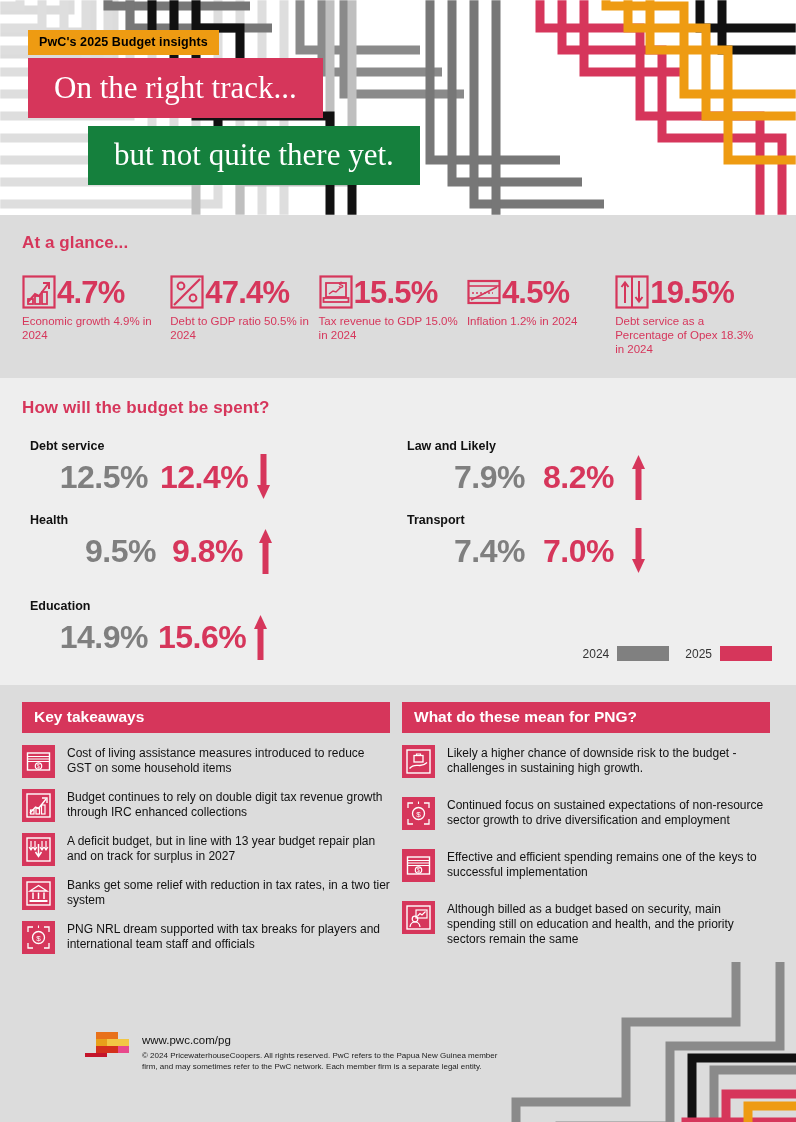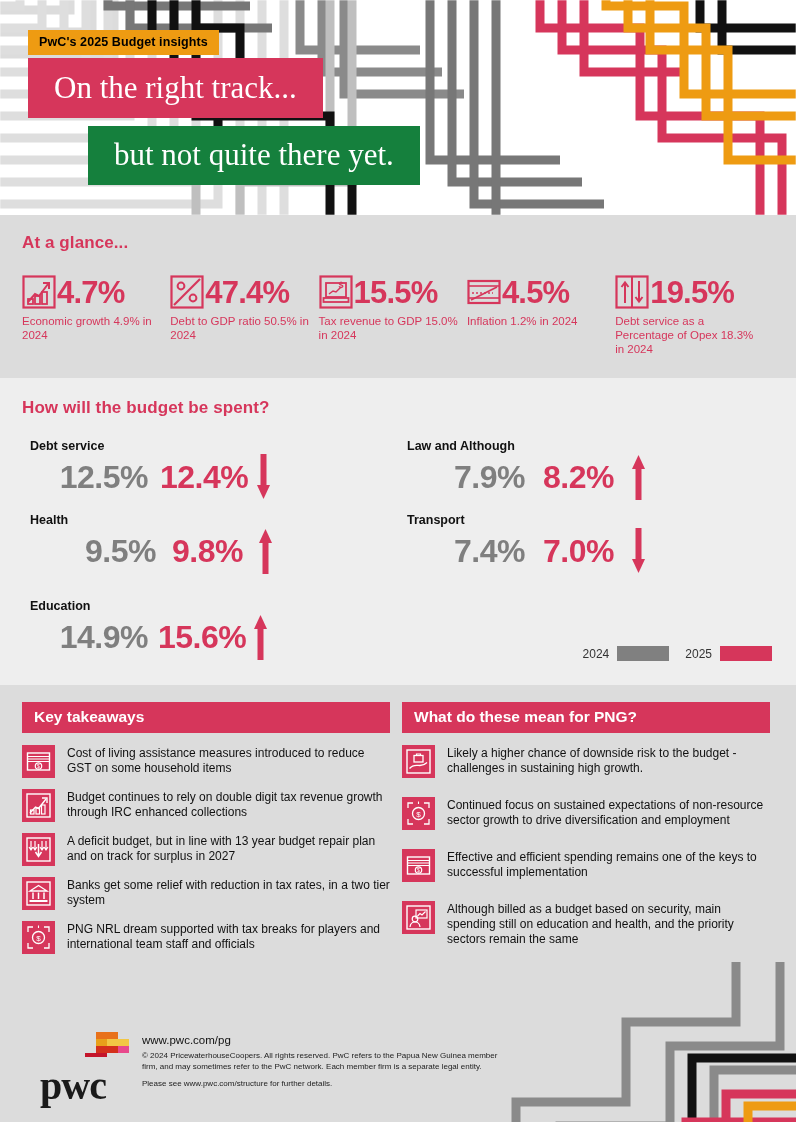--- a/index.html
+++ b/index.html
@@ -349,21 +349,21 @@
           <div class="v24" style="width:118px; text-align:right;">14.9%</div>
           <div class="v25" style="margin-left:10px;">15.6%</div>
           <svg class="arr" style="margin-left:8px;" viewBox="0 0 13 46">
             <rect x="3.5" y="13" width="6" height="33" fill="#D6365B"></rect>
             <path d="M0 15 L6.5 1 L13 15 Z" fill="#D6365B"></path>
           </svg>
         </div>
       </div>
 
       <div class="blk" style="left:385px; top:12px;">
-        <div class="blk-lbl">Law and Although</div>
+        <div class="blk-lbl">Law and Likely</div>
         <div class="blk-vals">
           <div class="v24" style="width:118px; text-align:right;">7.9%</div>
           <div class="v25" style="margin-left:18px;">8.2%</div>
           <svg class="arr" style="margin-left:18px;" viewBox="0 0 13 46">
             <rect x="3.5" y="13" width="6" height="33" fill="#D6365B"></rect>
             <path d="M0 15 L6.5 1 L13 15 Z" fill="#D6365B"></path>
           </svg>
         </div>
       </div>
 
@@ -549,24 +549,22 @@
           <rect x="41" y="6" width="11" height="7" fill="#E8711A"></rect>
           <rect x="30" y="13" width="11" height="7" fill="#E8A01A"></rect>
           <rect x="41" y="13" width="11" height="7" fill="#F2C744"></rect>
           <rect x="52" y="13" width="11" height="7" fill="#F2C744"></rect>
           <rect x="30" y="20" width="11" height="7" fill="#D4301C"></rect>
           <rect x="41" y="20" width="11" height="7" fill="#D4301C"></rect>
           <rect x="52" y="20" width="11" height="7" fill="#E8498C"></rect>
           <rect x="19" y="27" width="11" height="4" fill="#C4152B"></rect>
           <rect x="30" y="27" width="11" height="4" fill="#C4152B"></rect>
         </svg>
-        <div class="pwc-word">pwc</div>
       </div>
       <div class="foot-txt">
         <div class="foot-url">www.pwc.com/pg</div>
         <div class="foot-small">© 2024 PricewaterhouseCoopers. All rights reserved. PwC refers to the Papua New Guinea member firm, and may sometimes refer to the PwC network. Each member firm is a separate legal entity.</div>
-        <div class="foot-small second">Please see www.pwc.com/structure for further details.</div>
       </div>
     </div>
 
   </div>
 
 </div>
 
 </body></html>

